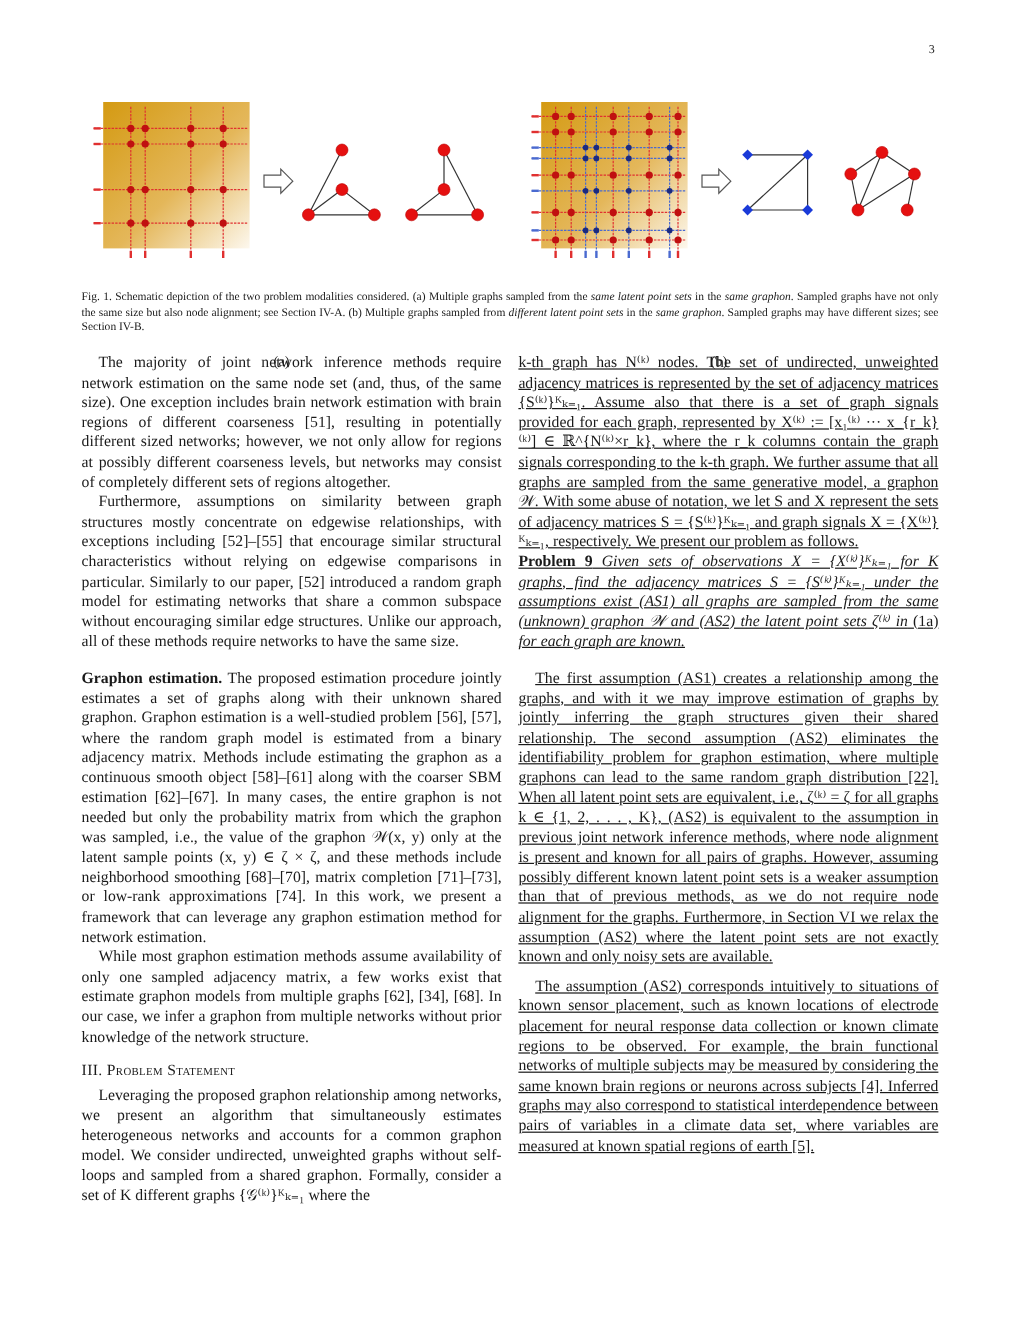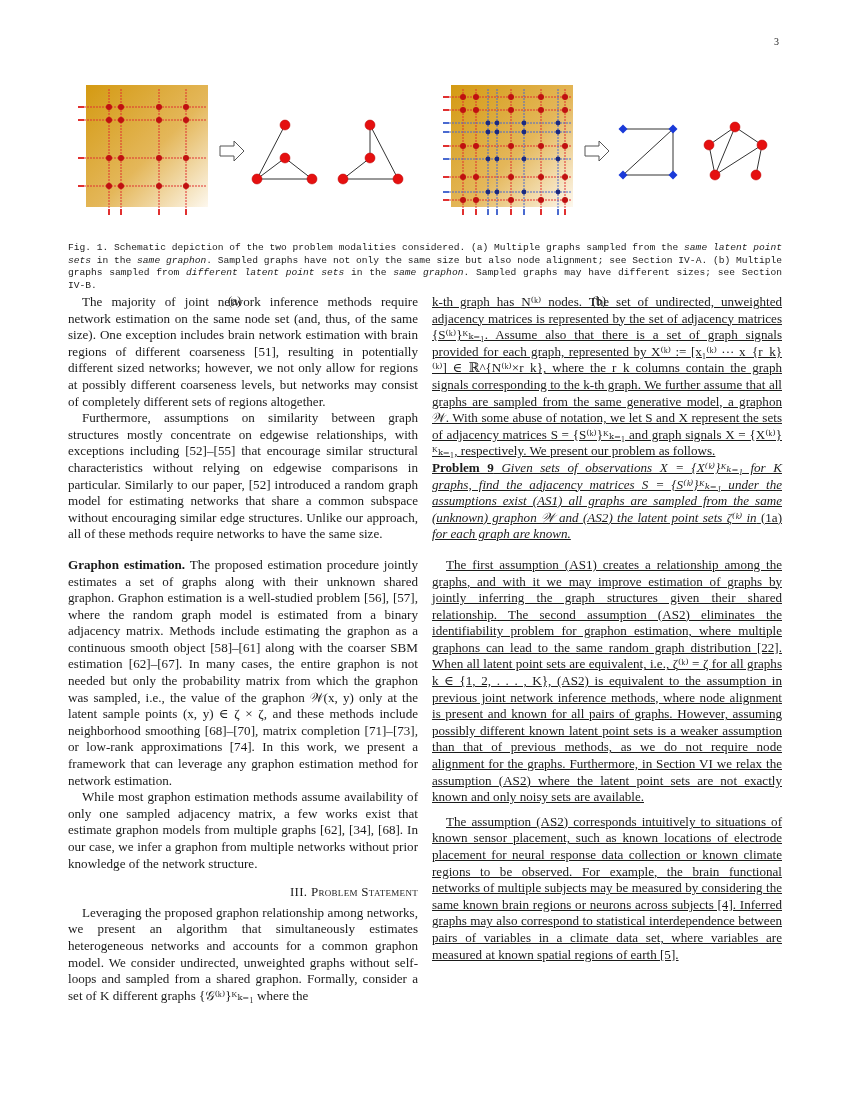--- a/index.html
+++ b/index.html
@@ -3,30 +3,30 @@
 <meta charset="utf-8">
 <style>
   html, body { margin: 0; padding: 0; background: #fff; }
   body { width: 850px; height: 1100px; position: relative; overflow: hidden;
          font-family: "Liberation Serif", "DejaVu Serif", serif; color: #1a1a1a; }
   .page-num { position: absolute; top: 36px; left: 774px; font-size: 10px; }
   .figure { position: absolute; top: 70px; left: 60px; width: 730px; height: 170px; }
   .figure svg { position: absolute; top: 0; left: 0; }
   .sub-label { position: absolute; top: 224px; font-size: 12px; }
   .caption { position: absolute; top: 242px; left: 68px; width: 714px; font-size: 9.6px;
-             line-height: 12.6px; text-align: justify; font-family: Liberation Mono, monospace; }
+             line-height: 12.6px; text-align: justify; }
   .col { position: absolute; top: 294px; width: 350px; font-size: 13.1px; line-height: 16.6px;
          text-align: justify; hyphens: manual; }
   .col.left { left: 68px; }
   .col.right { left: 432px; text-decoration: underline; }
   .col p { margin: 0; text-indent: 14px; }
   .col p.noindent { text-indent: 0; }
   .col p.gap { margin-top: 8px; }
   .col p.gap-lg { margin-top: 14px; }
-  .section-title { text-align: right; margin: 12px 0 4px 0; font-size: 13px; letter-spacing: 0.3px; }
+  .section-title { text-align: left; margin: 12px 0 4px 0; font-size: 13px; letter-spacing: 0.3px; }
   .section-title .sc { font-variant: small-caps; }
   b { font-weight: bold; }
   i { font-style: italic; }
   .problem { margin-top: 16px; }
   .problem .body { font-style: italic; }
 </style>
 </head>
 <body>
 
 <div class="page-num">3</div>

